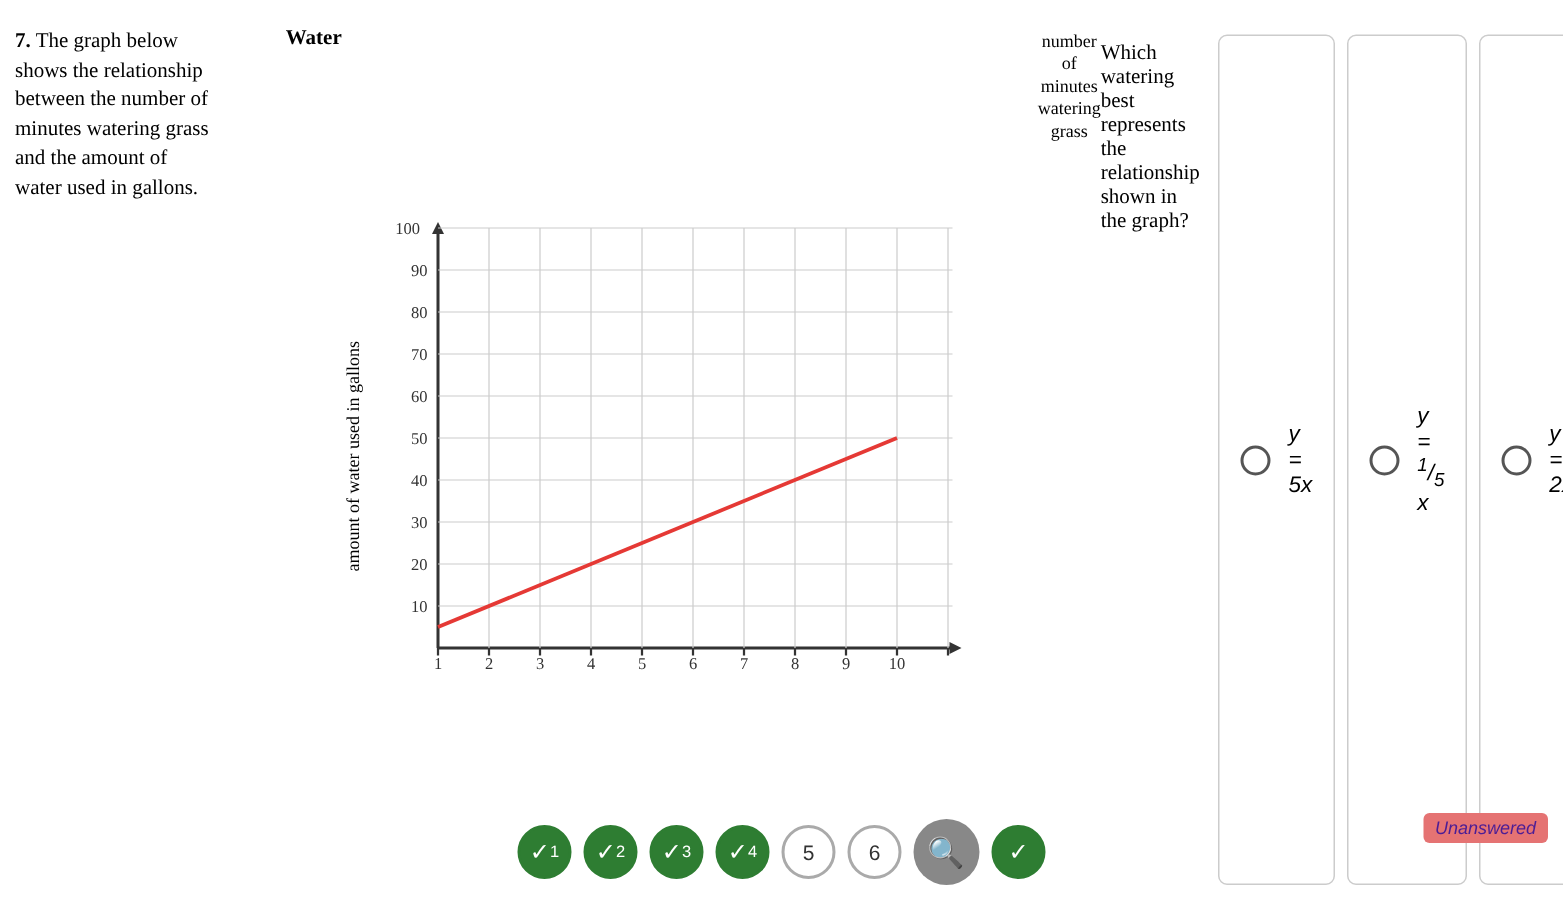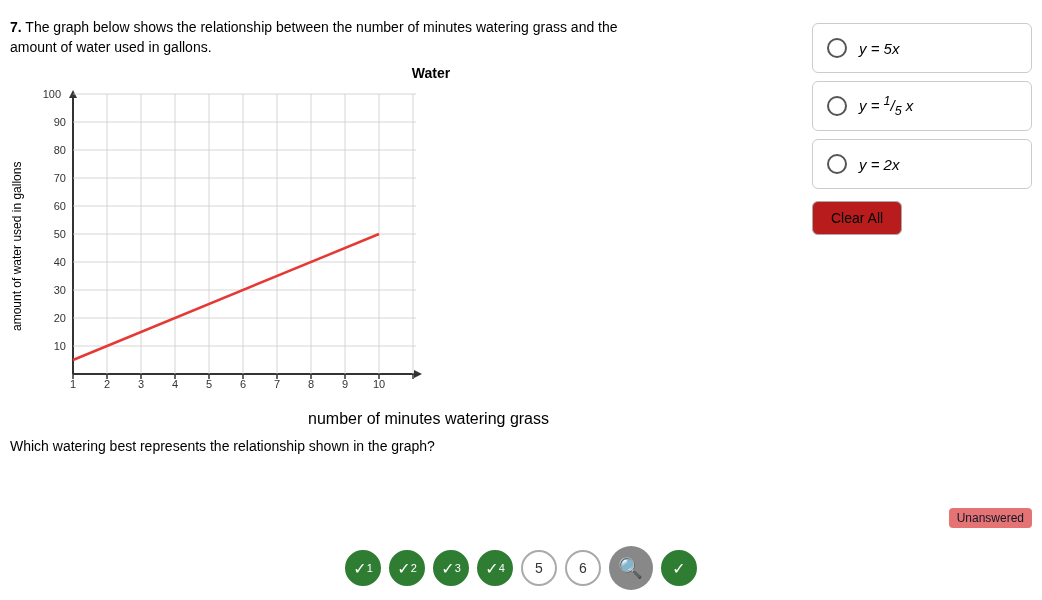--- a/index.html
+++ b/index.html
@@ -14,21 +14,21 @@
     .main-container {
       display: flex;
       width: 100%;
       height: 100%;
       padding: 18px 10px 10px 10px;
       gap: 10px;
     }
     .left-panel {
       flex: 1;
       display: flex;
-      flex-direction: column;
+      font-family: Liberation Serif, serif;
     }
     .question-text {
       font-size: 14px;
       line-height: 1.4;
       margin-bottom: 8px;
       max-width: 620px;
     }
     .question-text strong { font-weight: bold; }
     .graph-title {
       text-align: center;
@@ -49,34 +49,34 @@
       text-align: center;
       white-space: nowrap;
       margin-right: 4px;
       height: 300px;
     }
     .graph-svg-container {
       position: relative;
     }
     .x-axis-label {
       text-align: center;
-      font-size: 16px;
+      font-size: 12px;
       margin-top: 2px;
       margin-left: 45px;
     }
     .bottom-question {
       font-size: 14px;
       margin-top: 8px;
       max-width: 600px;
     }
     
     .right-panel {
       width: 220px;
       display: flex;
-      flex-direction: column;
+      flex-direction: row;
       gap: 8px;
       padding-top: 5px;
     }
     .option-row {
       display: flex;
       align-items: center;
       border: 1.5px solid #ccc;
       border-radius: 6px;
       padding: 10px 14px;
       cursor: pointer;
@@ -131,26 +131,27 @@
     }
     .nav-circle.checked {
       background: #2e7d32;
       border-color: #2e7d32;
       color: #fff;
     }
     
     .unanswered-badge {
       position: absolute;
       right: 10px;
-      bottom: 72px;
+      bottom: 38px;
       background: #e57373;
-      color: #0f172a;
+      color: #4c1d95;
       font-size: 12px;
       border-radius: 4px;
       padding: 3px 8px;
+      font-style: italic;
     }
     
     .check-icon::before {
       content: '✓';
       font-size: 16px;
     }
     
     .mag-circle {
       width: 44px;
       height: 44px;

